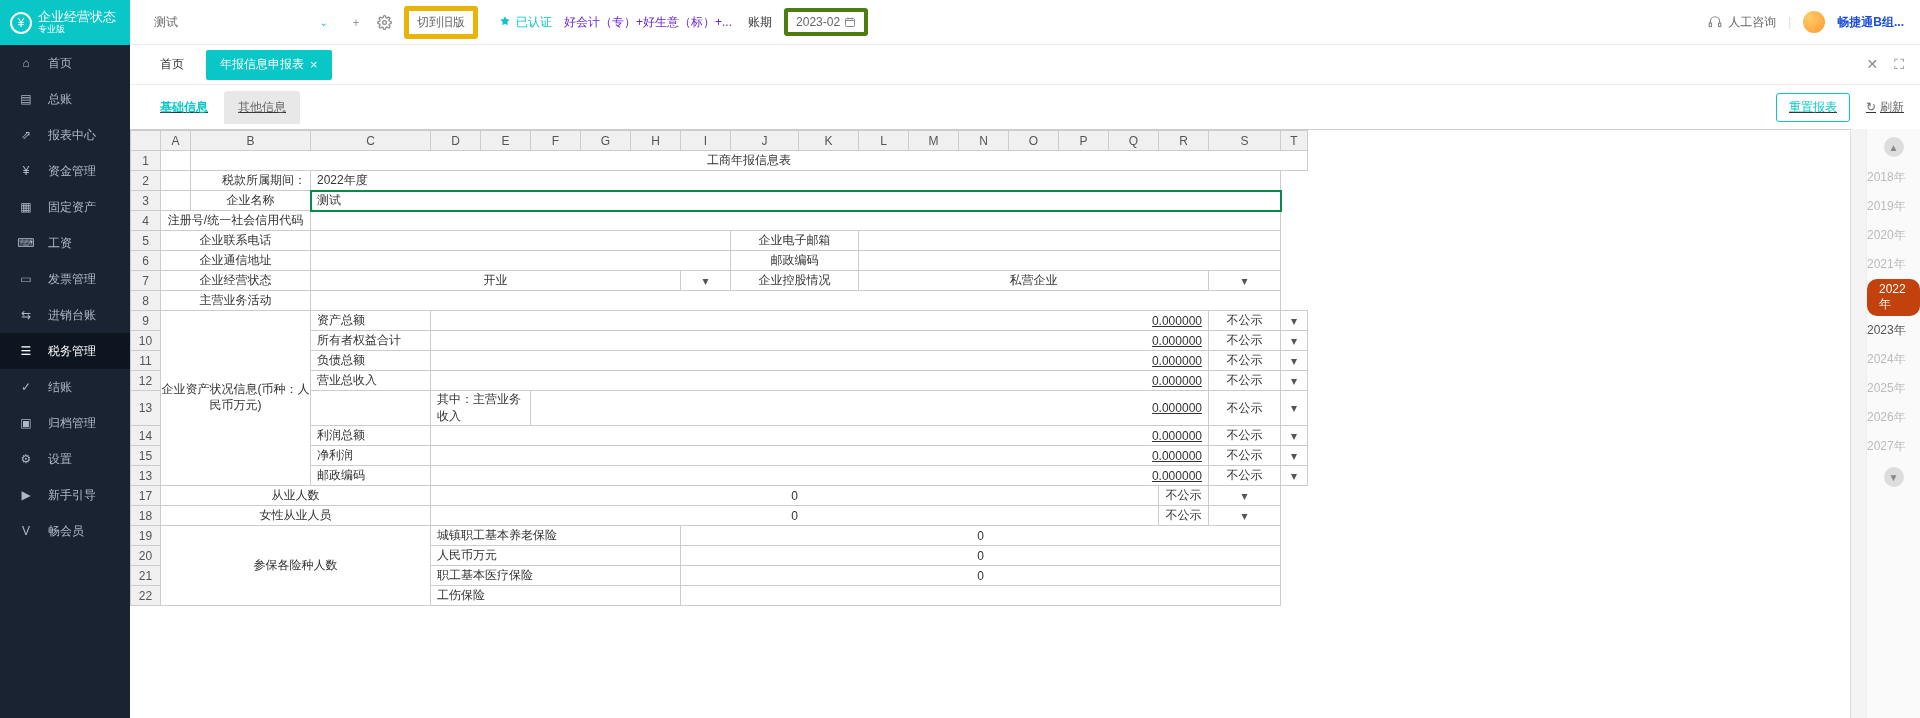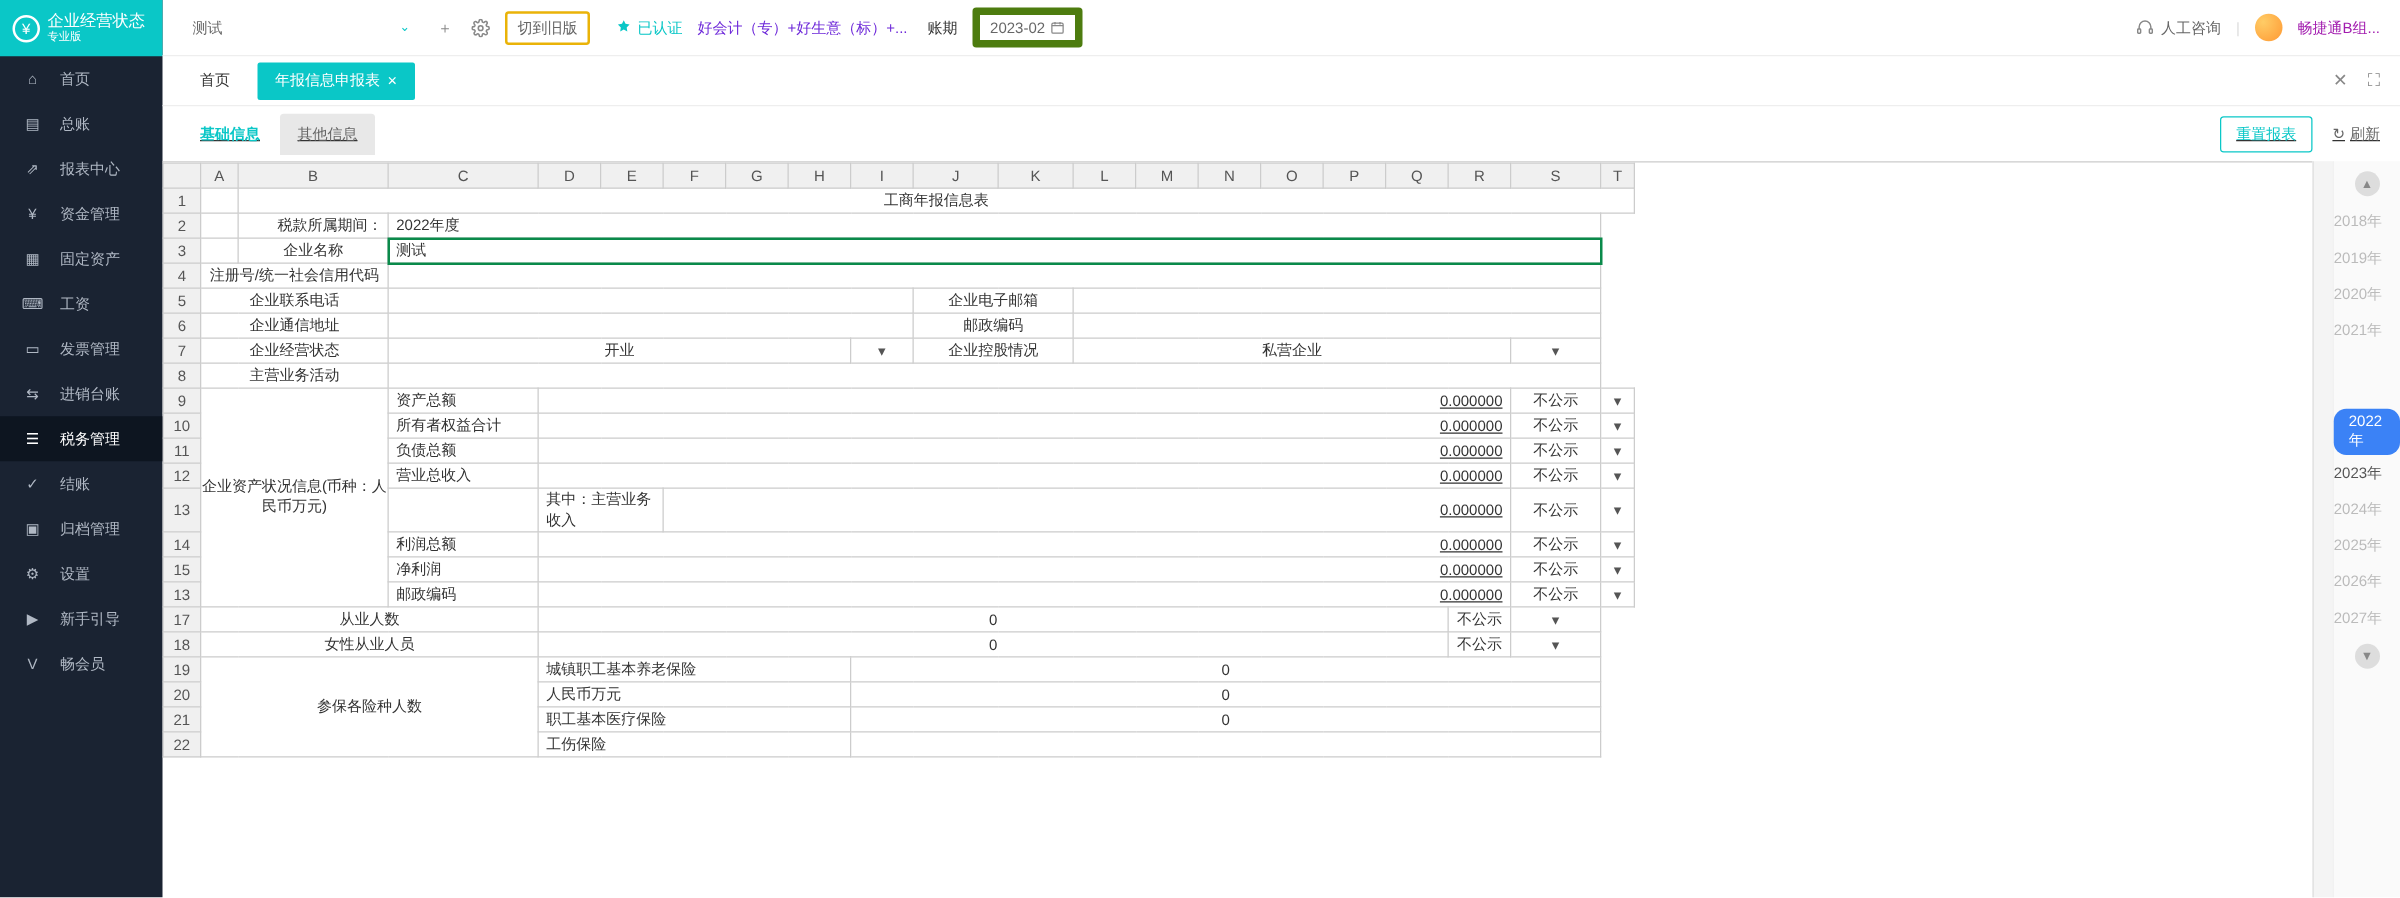--- a/index.html
+++ b/index.html
@@ -15,29 +15,29 @@
 .nav-item { display:flex; align-items:center; height:36px; padding:0 18px; cursor:pointer; }
 .nav-item.active { background:#0d1520; color:#fff; }
 .nav-icon { width:16px; height:16px; margin-right:14px; display:inline-flex; align-items:center; justify-content:center; }
 
 
 .main { flex:1; display:flex; flex-direction:column; min-width:0; }
 .topbar { height:45px; display:flex; align-items:center; padding:0 16px; border-bottom:1px solid #eee; gap:12px; }
 .company-select { width:190px; height:28px; display:flex; align-items:center; justify-content:space-between; padding:0 8px; cursor:pointer; color:#666; }
 .chev { color:#0ac7c7; font-size:10px; }
 .top-icon { width:16px; height:16px; cursor:pointer; color:#888; display:flex; align-items:center; justify-content:center; }
-.old-ver { border:2px solid #eab308; border-radius:3px; padding:3px 8px; cursor:pointer; color:#666; }
+.old-ver { border:5px solid #eab308; border-radius:3px; padding:3px 8px; cursor:pointer; color:#666; }
 .verified { color:#0ac7c7; display:flex; align-items:center; gap:4px; margin-left:8px; }
 .prod-name { color:#6d28d9; }
 .period-label { color:#333; margin-left:4px; }
-.period-box { border:6px solid #4d7c0f; border-radius:3px; padding:3px 8px; display:flex; align-items:center; gap:4px; color:#666; cursor:pointer; }
+.period-box { border:4px solid #4d7c0f; border-radius:3px; padding:3px 8px; display:flex; align-items:center; gap:4px; color:#666; cursor:pointer; }
 .top-spacer { flex:1; }
 .service { display:flex; align-items:center; gap:6px; color:#666; cursor:pointer; }
 .avatar { width:22px; height:22px; border-radius:50%; background:radial-gradient(circle at 30% 30%, #ffcc66, #ff9933); }
-.user-name { color:#a21caf; max-width:80px; overflow:hidden; text-overflow:ellipsis; white-space:nowrap; }
+.user-name { color:#1d4ed8; max-width:80px; overflow:hidden; text-overflow:ellipsis; white-space:nowrap;font-weight:bold; }
 
 
 .page-tabs { height:40px; display:flex; align-items:center; padding:0 16px; gap:8px; border-bottom:1px solid #eee; position:relative; }
 .ptab { padding:0 14px; height:30px; display:flex; align-items:center; gap:6px; cursor:pointer; color:#333; }
 .ptab.active { background:#0ac7c7; color:#fff; border-radius:2px; }
 .ptab .close { font-size:13px; }
 .corner-icons { position:absolute; right:16px; display:flex; gap:16px; }
 .corner-icons span { cursor:pointer; color:#888; font-size:14px; }
 
 
@@ -61,21 +61,21 @@
 .dd { text-align:center; }
 .num { text-align:right !important; padding-right:6px;text-decoration:underline; }
 .dd-arrow { width:22px; }
 .dd-arrow::after { content:"▾"; color:#555; }
 .val-left { text-align:left !important; padding-left:6px; }
 
 
 .year-rail { width:54px; background:#fafafa; border-left:1px solid #eee; display:flex; flex-direction:column; align-items:center; padding:8px 0; gap:6px; }
 .rail-arrow { width:20px; height:20px; border-radius:50%; background:#ddd; color:#888; display:flex; align-items:center; justify-content:center; cursor:pointer; font-size:10px; }
 .year { font-size:12px; color:#bbb; padding:6px 0; cursor:pointer; }
-.year.curr { background:#3b82f6; color:#fff; border-radius:10px; padding:3px 12px;margin-top:48px; }
+.year.curr { background:#c2410c; color:#fff; border-radius:10px; padding:3px 12px; }
 .year.dark { color:#555; }
 
 .vscroll { width:16px; background:#f4f4f4; border-left:1px solid #ddd; }
 </style>
 </head>
 <body>
 
 <div class="app">
 
   <div class="sidebar">

